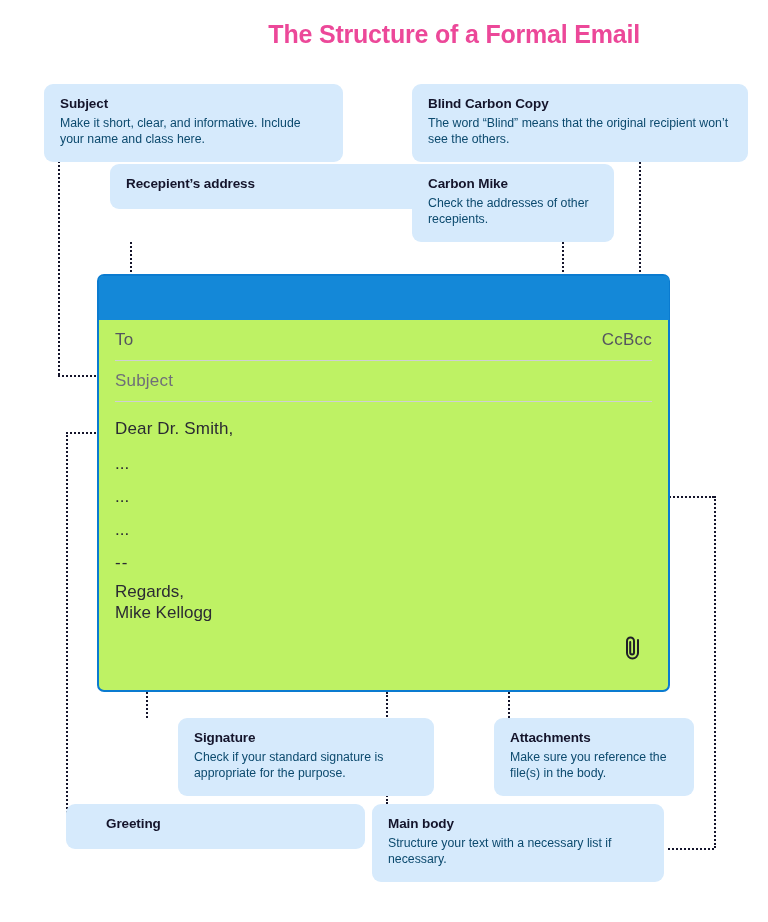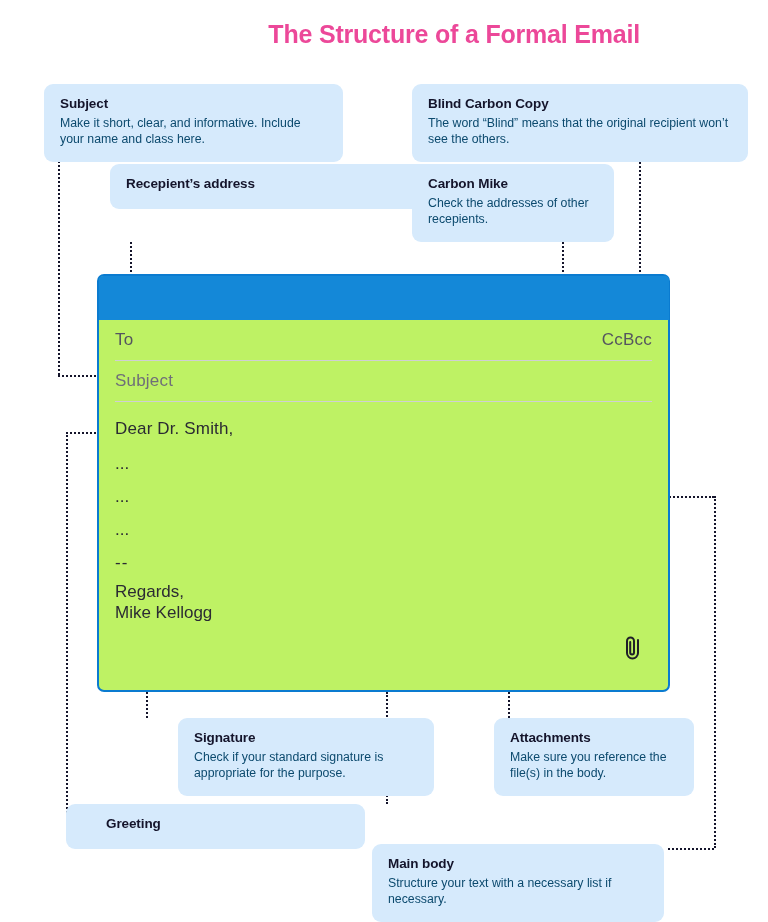--- a/index.html
+++ b/index.html
@@ -48,21 +48,21 @@
   }
 
   
   #callout-subject      { left: 44px;  top: 84px;  width: 299px; }
   #callout-bcc          { left: 412px; top: 84px;  width: 336px; }
   #callout-recipient    { left: 110px; top: 164px; width: 352px; }
   #callout-cc           { left: 412px; top: 164px; width: 202px; }
   #callout-signature    { left: 130px; top: 718px; width: 256px; margin-left: 48px; }
   #callout-attachments  { left: 494px; top: 718px; width: 200px; }
   #callout-greeting     { left: 66px;  top: 804px; width: 299px; padding-left: 40px; }
-  #callout-mainbody     { left: 372px; top: 844px; width: 292px; }
+  #callout-mainbody     { left: 372px; top: 804px; width: 292px; }
 
   
   #email-window {
     position: absolute;
     left: 97px;
     top: 274px;
     width: 573px;
     height: 418px;
     border: 2.5px solid #0a7bd0;
     border-radius: 7px;

